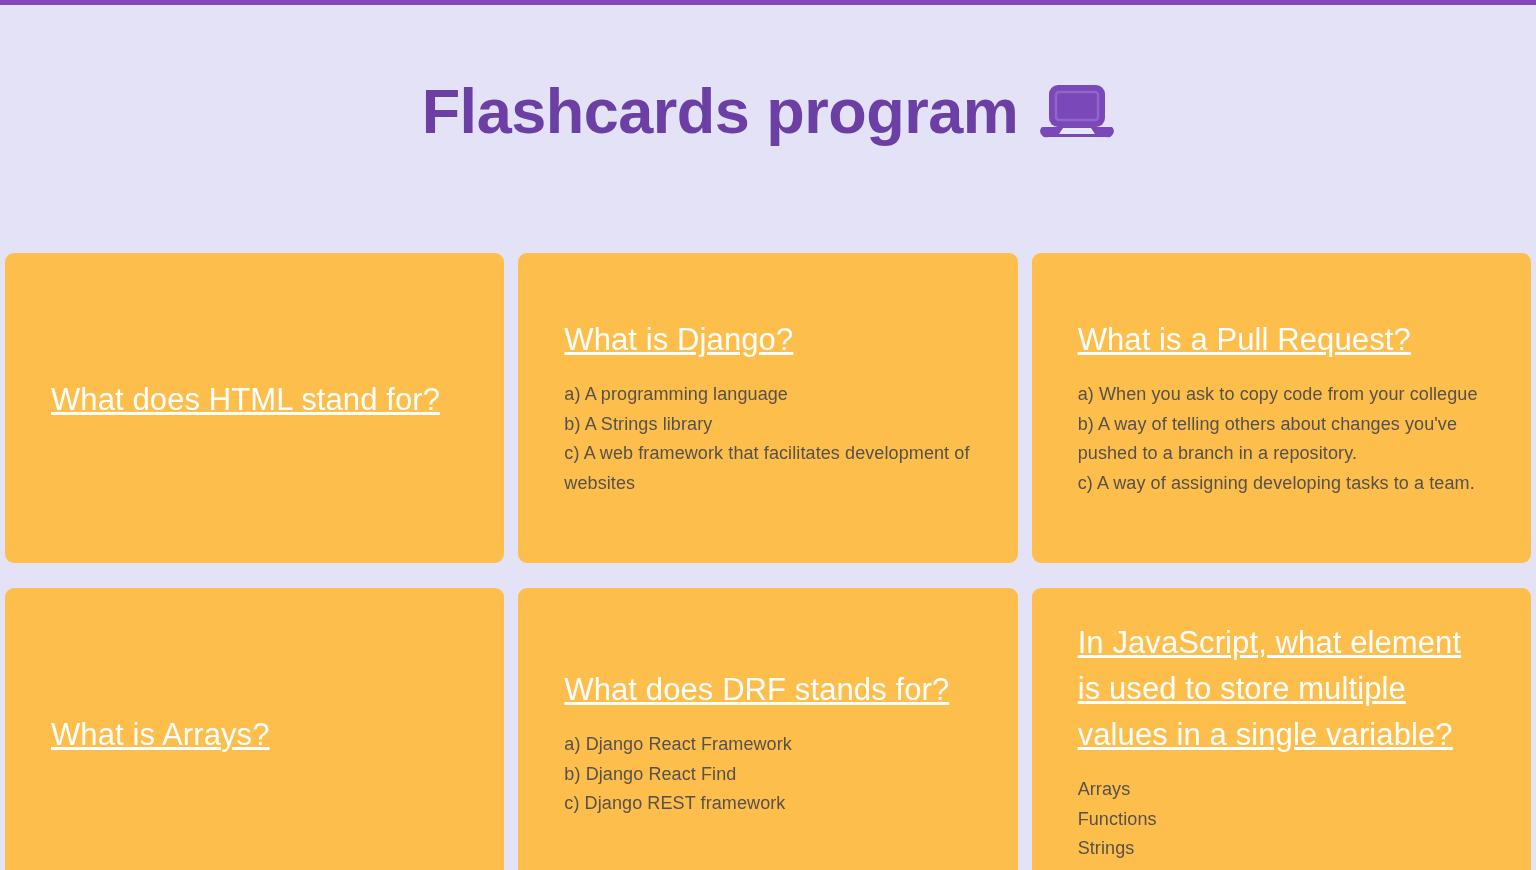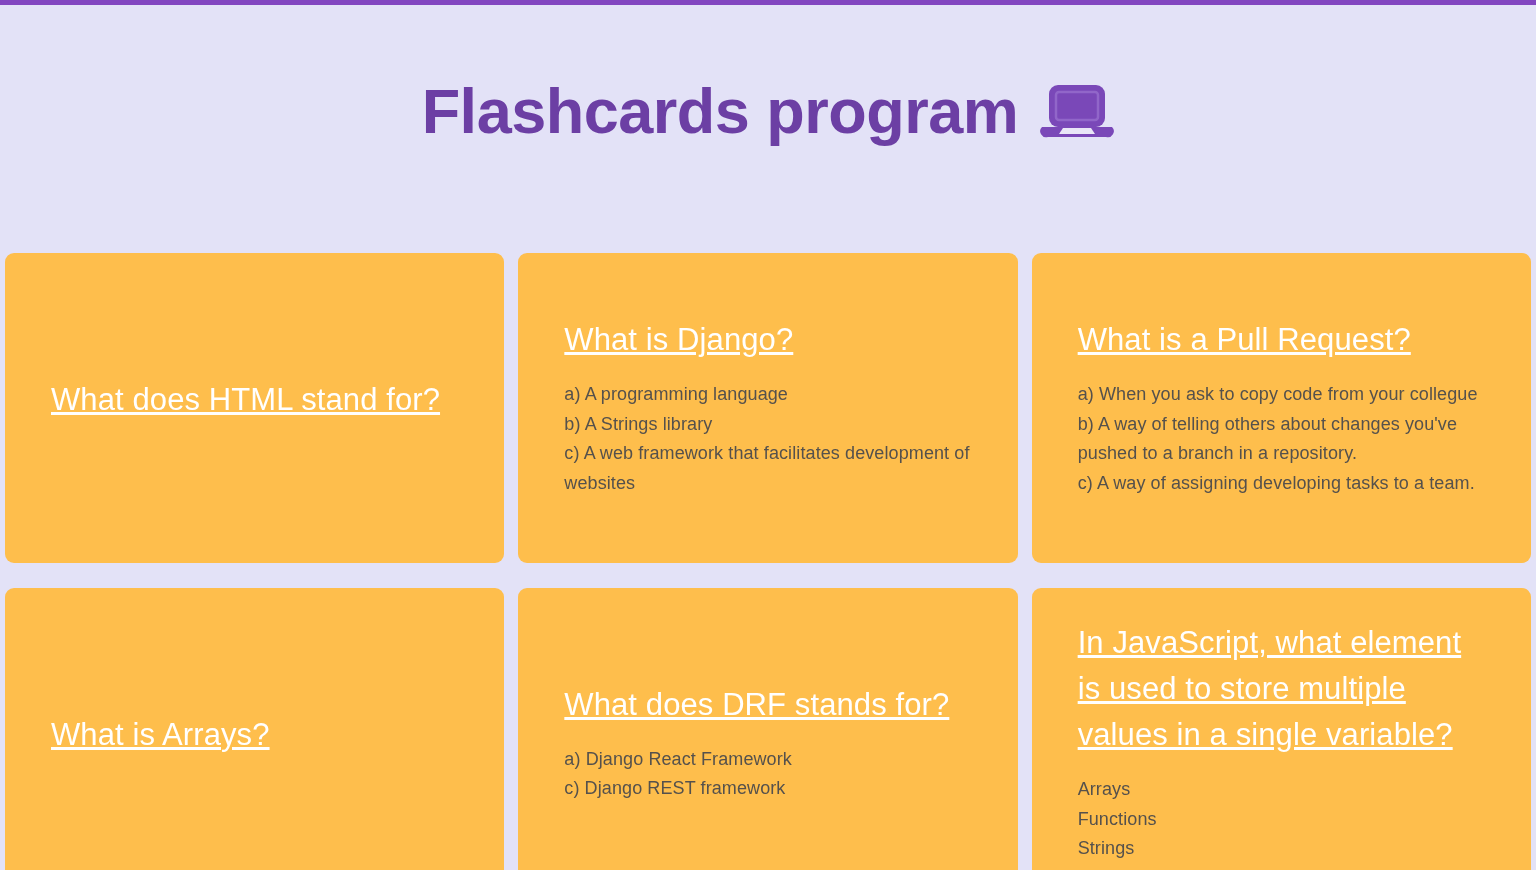--- a/index.html
+++ b/index.html
@@ -153,20 +153,21 @@
   </div>
 
   <div class="card">
     <div class="card-question">What is Arrays?</div>
   </div>
 
   <div class="card">
     <div class="card-question">What does DRF stands for?</div>
     <ul class="card-options compact">
       <li>a) Django React Framework</li>
+      <li>b) Django React Find</li>
       <li>c) Django REST framework</li>
     </ul>
   </div>
 
   <div class="card tall-q">
     <div class="card-question">In JavaScript, what element is used to store multiple values in a single variable?</div>
     <ul class="card-options compact">
       <li>Arrays</li>
       <li>Functions</li>
       <li>Strings</li>

